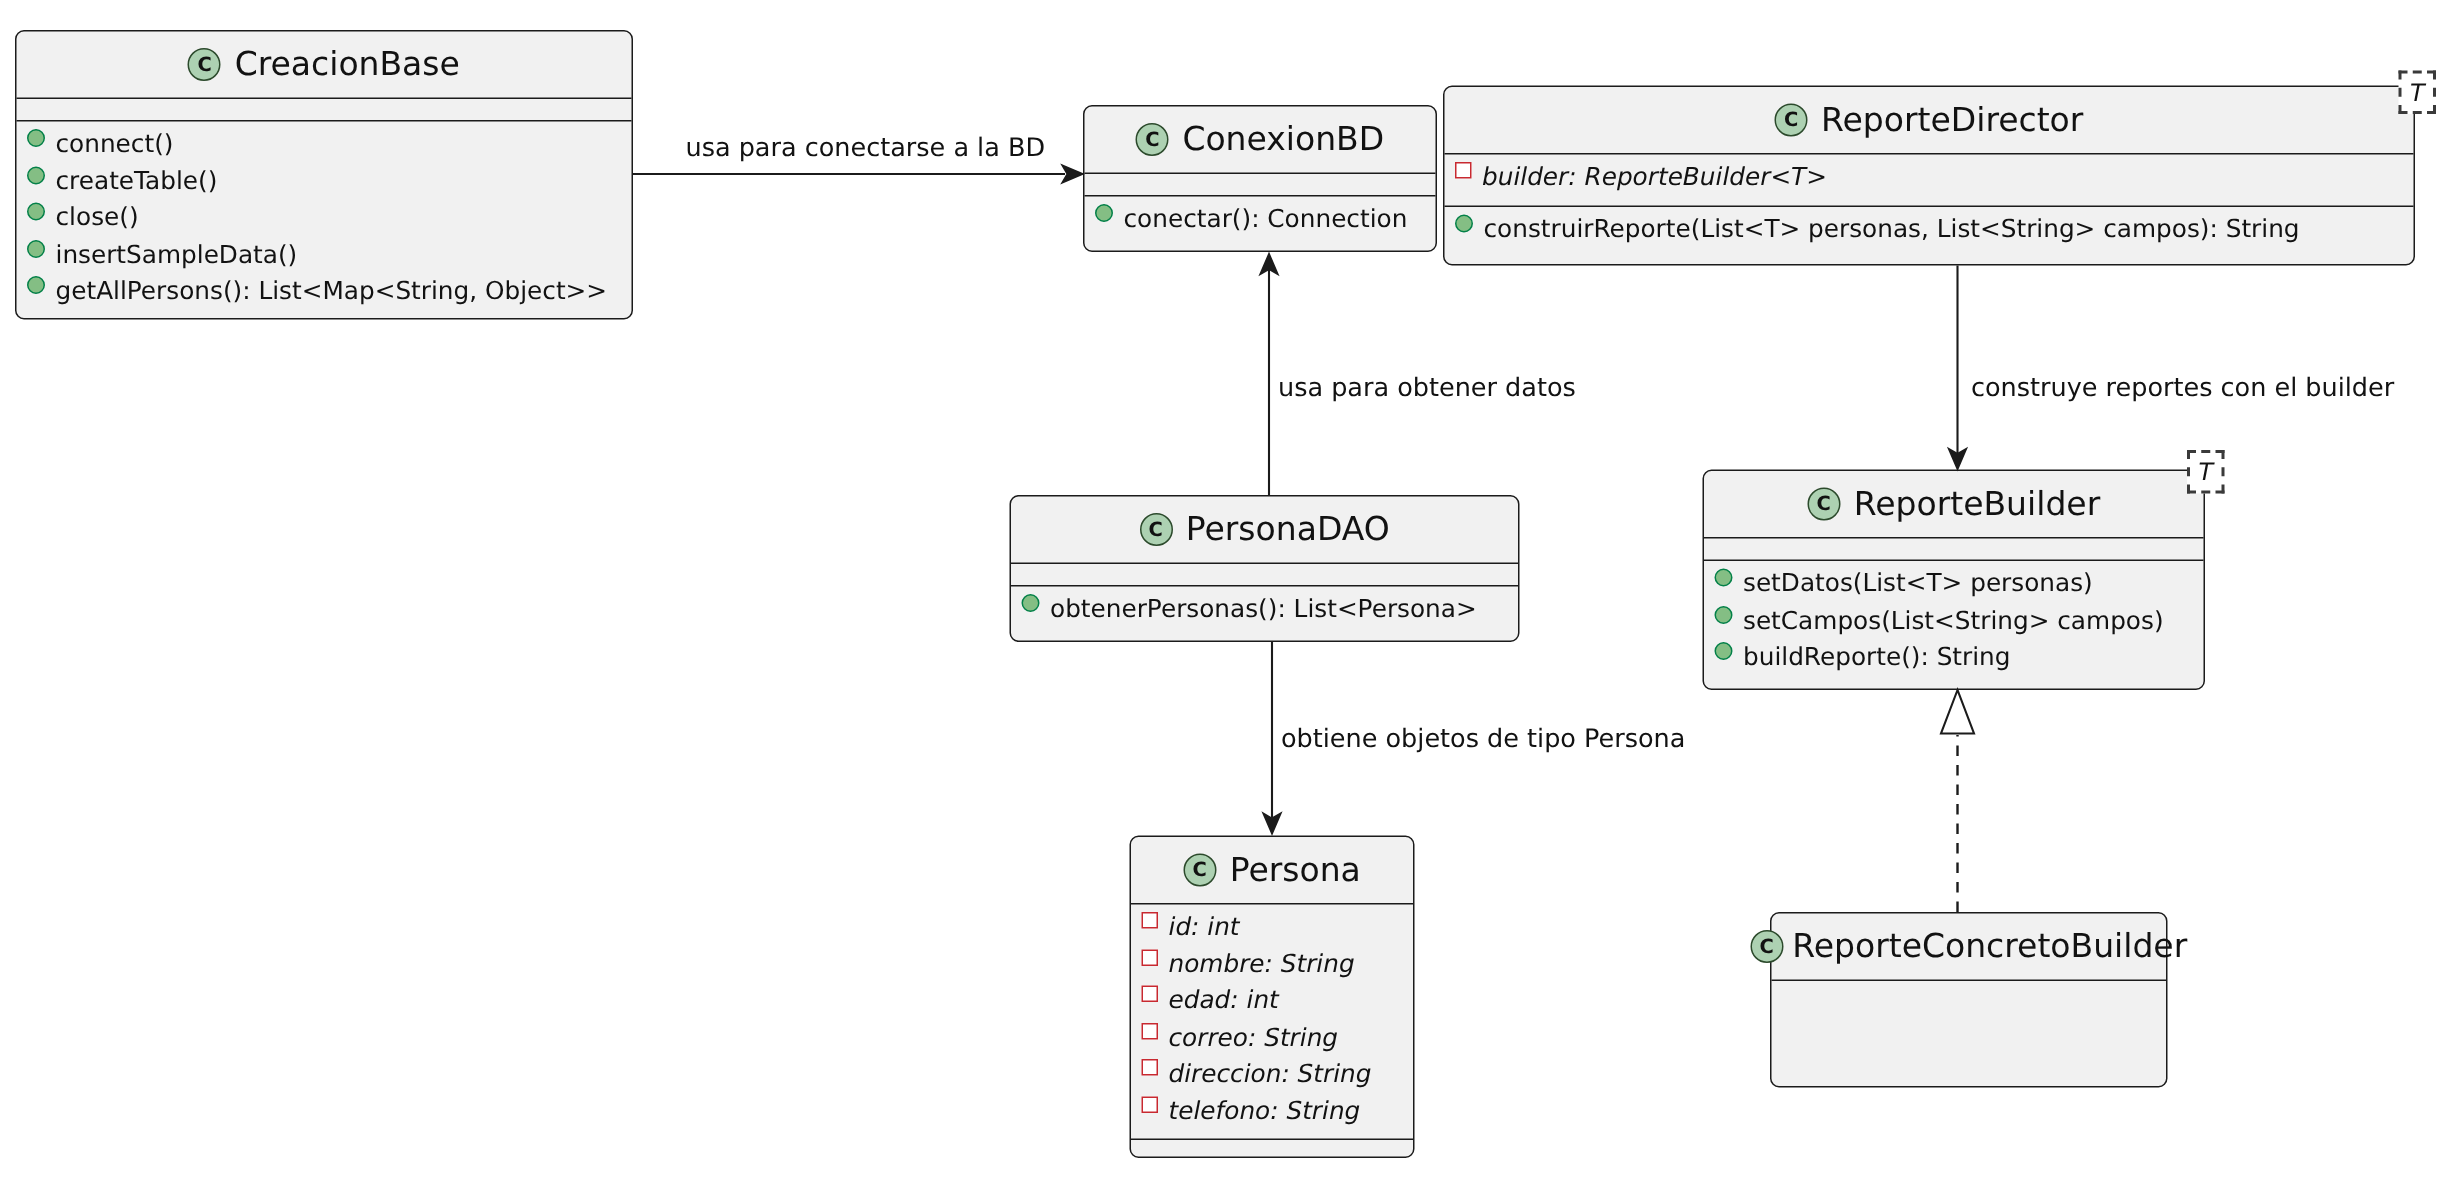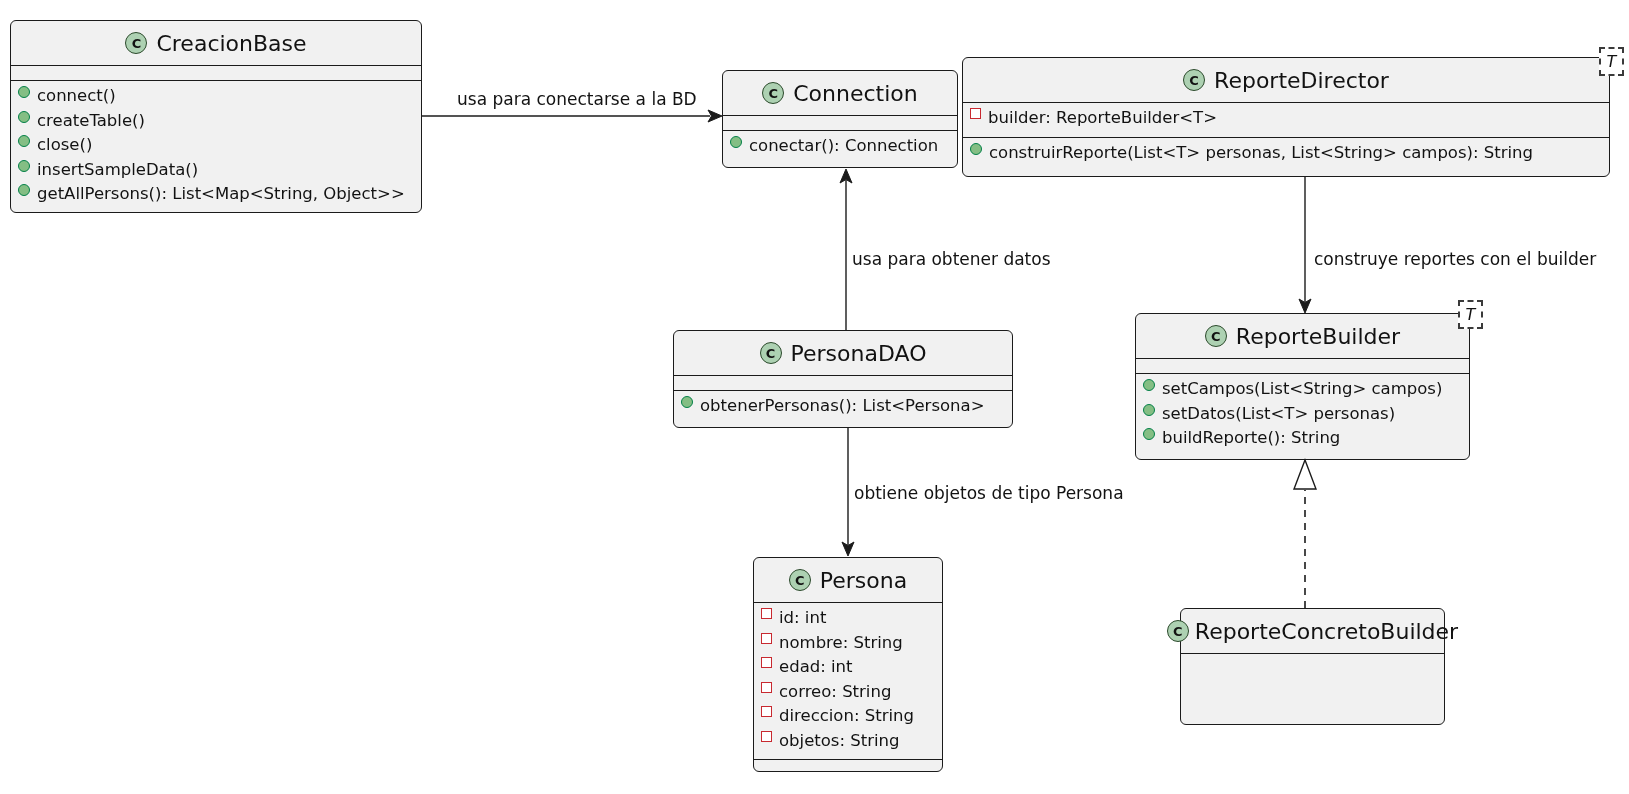--- a/index.html
+++ b/index.html
@@ -16,21 +16,21 @@
     border-bottom:1.3px solid #1b1b1b;
   }
   .spot{
     width:22px;height:22px;min-width:22px;border-radius:50%;background:#ADD1B2;border:1.5px solid #2c4a2c;
     font-size:13px;font-weight:bold;display:flex;align-items:center;justify-content:center;box-sizing:border-box;
   }
   .title{font-size:22px;}
   .sep-empty{height:14px;min-height:14px;border-bottom:1.3px solid #1b1b1b;}
   .bottom-empty{height:14px;min-height:14px;}
   .members{padding:5px 8px 4px 7px;flex:1 1 auto;}
-  .members.bordered{border-bottom:1.3px solid #1b1b1b;flex:0 1 auto;}
+  .members.bordered{border-bottom:1.3px solid #1b1b1b;flex:0 1 auto;font-style:italic;}
   .row{display:flex;align-items:flex-start;gap:7px;height:24.5px;font-size:16.5px;white-space:nowrap;}
   .mi{width:10px;height:10px;min-width:10px;border-radius:50%;background:#84BE84;border:1.3px solid #038048;box-sizing:content-box;}
   .fi{width:9px;height:9px;min-width:9px;background:#ffffff;border:1.6px solid #C82930;box-sizing:content-box;}
   .generic{
     position:absolute;width:25px;height:29px;background:#ffffff;border:2px dashed #3a3a3a;
     display:flex;align-items:center;justify-content:center;font-style:italic;font-size:16px;z-index:6;box-sizing:border-box;
   }
   .elabel{position:absolute;font-size:17px;white-space:nowrap;z-index:4;}
   #edges{position:absolute;left:0;top:0;z-index:3;pointer-events:none;}
 </style>
@@ -65,21 +65,21 @@
       <div class="row">
           <span class="mi"></span>
           <span>getAllPersons(): List&lt;Map&lt;String, Object&gt;&gt;</span>
         </div>
     </div>
   </div>
 
   <div class="box" style="left:722px;top:70px;width:236px;height:98px">
     <div class="hdr">
       <span class="spot">C</span>
-      <span class="title">Connection</span>
+      <span class="title">ConexionBD</span>
     </div>
     <div class="sep-empty"></div>
     <div class="members">
       <div class="row">
           <span class="mi"></span>
           <span>conectar(): Connection</span>
         </div>
     </div>
   </div>
 
@@ -119,28 +119,28 @@
 
   <div class="box" style="left:1135px;top:313px;width:335px;height:147px">
     <div class="hdr">
       <span class="spot">C</span>
       <span class="title">ReporteBuilder</span>
     </div>
     <div class="sep-empty"></div>
     <div class="members">
       <div class="row">
           <span class="mi"></span>
+          <span>setDatos(List&lt;T&gt; personas)</span>
+        </div>
+      <div class="row">
+          <span class="mi"></span>
           <span>setCampos(List&lt;String&gt; campos)</span>
         </div>
       <div class="row">
           <span class="mi"></span>
-          <span>setDatos(List&lt;T&gt; personas)</span>
-        </div>
-      <div class="row">
-          <span class="mi"></span>
           <span>buildReporte(): String</span>
         </div>
     </div>
   </div>
   <div class="generic" style="left:1458px;top:300px">T</div>
 
   <div class="box" style="left:753px;top:557px;width:190px;height:215px">
     <div class="hdr">
       <span class="spot">C</span>
       <span class="title">Persona</span>
@@ -161,21 +161,21 @@
       <div class="row">
           <span class="fi"></span>
           <span>correo: String</span>
         </div>
       <div class="row">
           <span class="fi"></span>
           <span>direccion: String</span>
         </div>
       <div class="row">
           <span class="fi"></span>
-          <span>objetos: String</span>
+          <span>telefono: String</span>
         </div>
     </div>
     <div class="bottom-empty"></div>
   </div>
 
   <div class="box" style="left:1180px;top:608px;width:265px;height:117px">
     <div class="hdr" style="gap:6px">
       <span class="spot">C</span>
       <span class="title">ReporteConcretoBuilder</span>
     </div>

